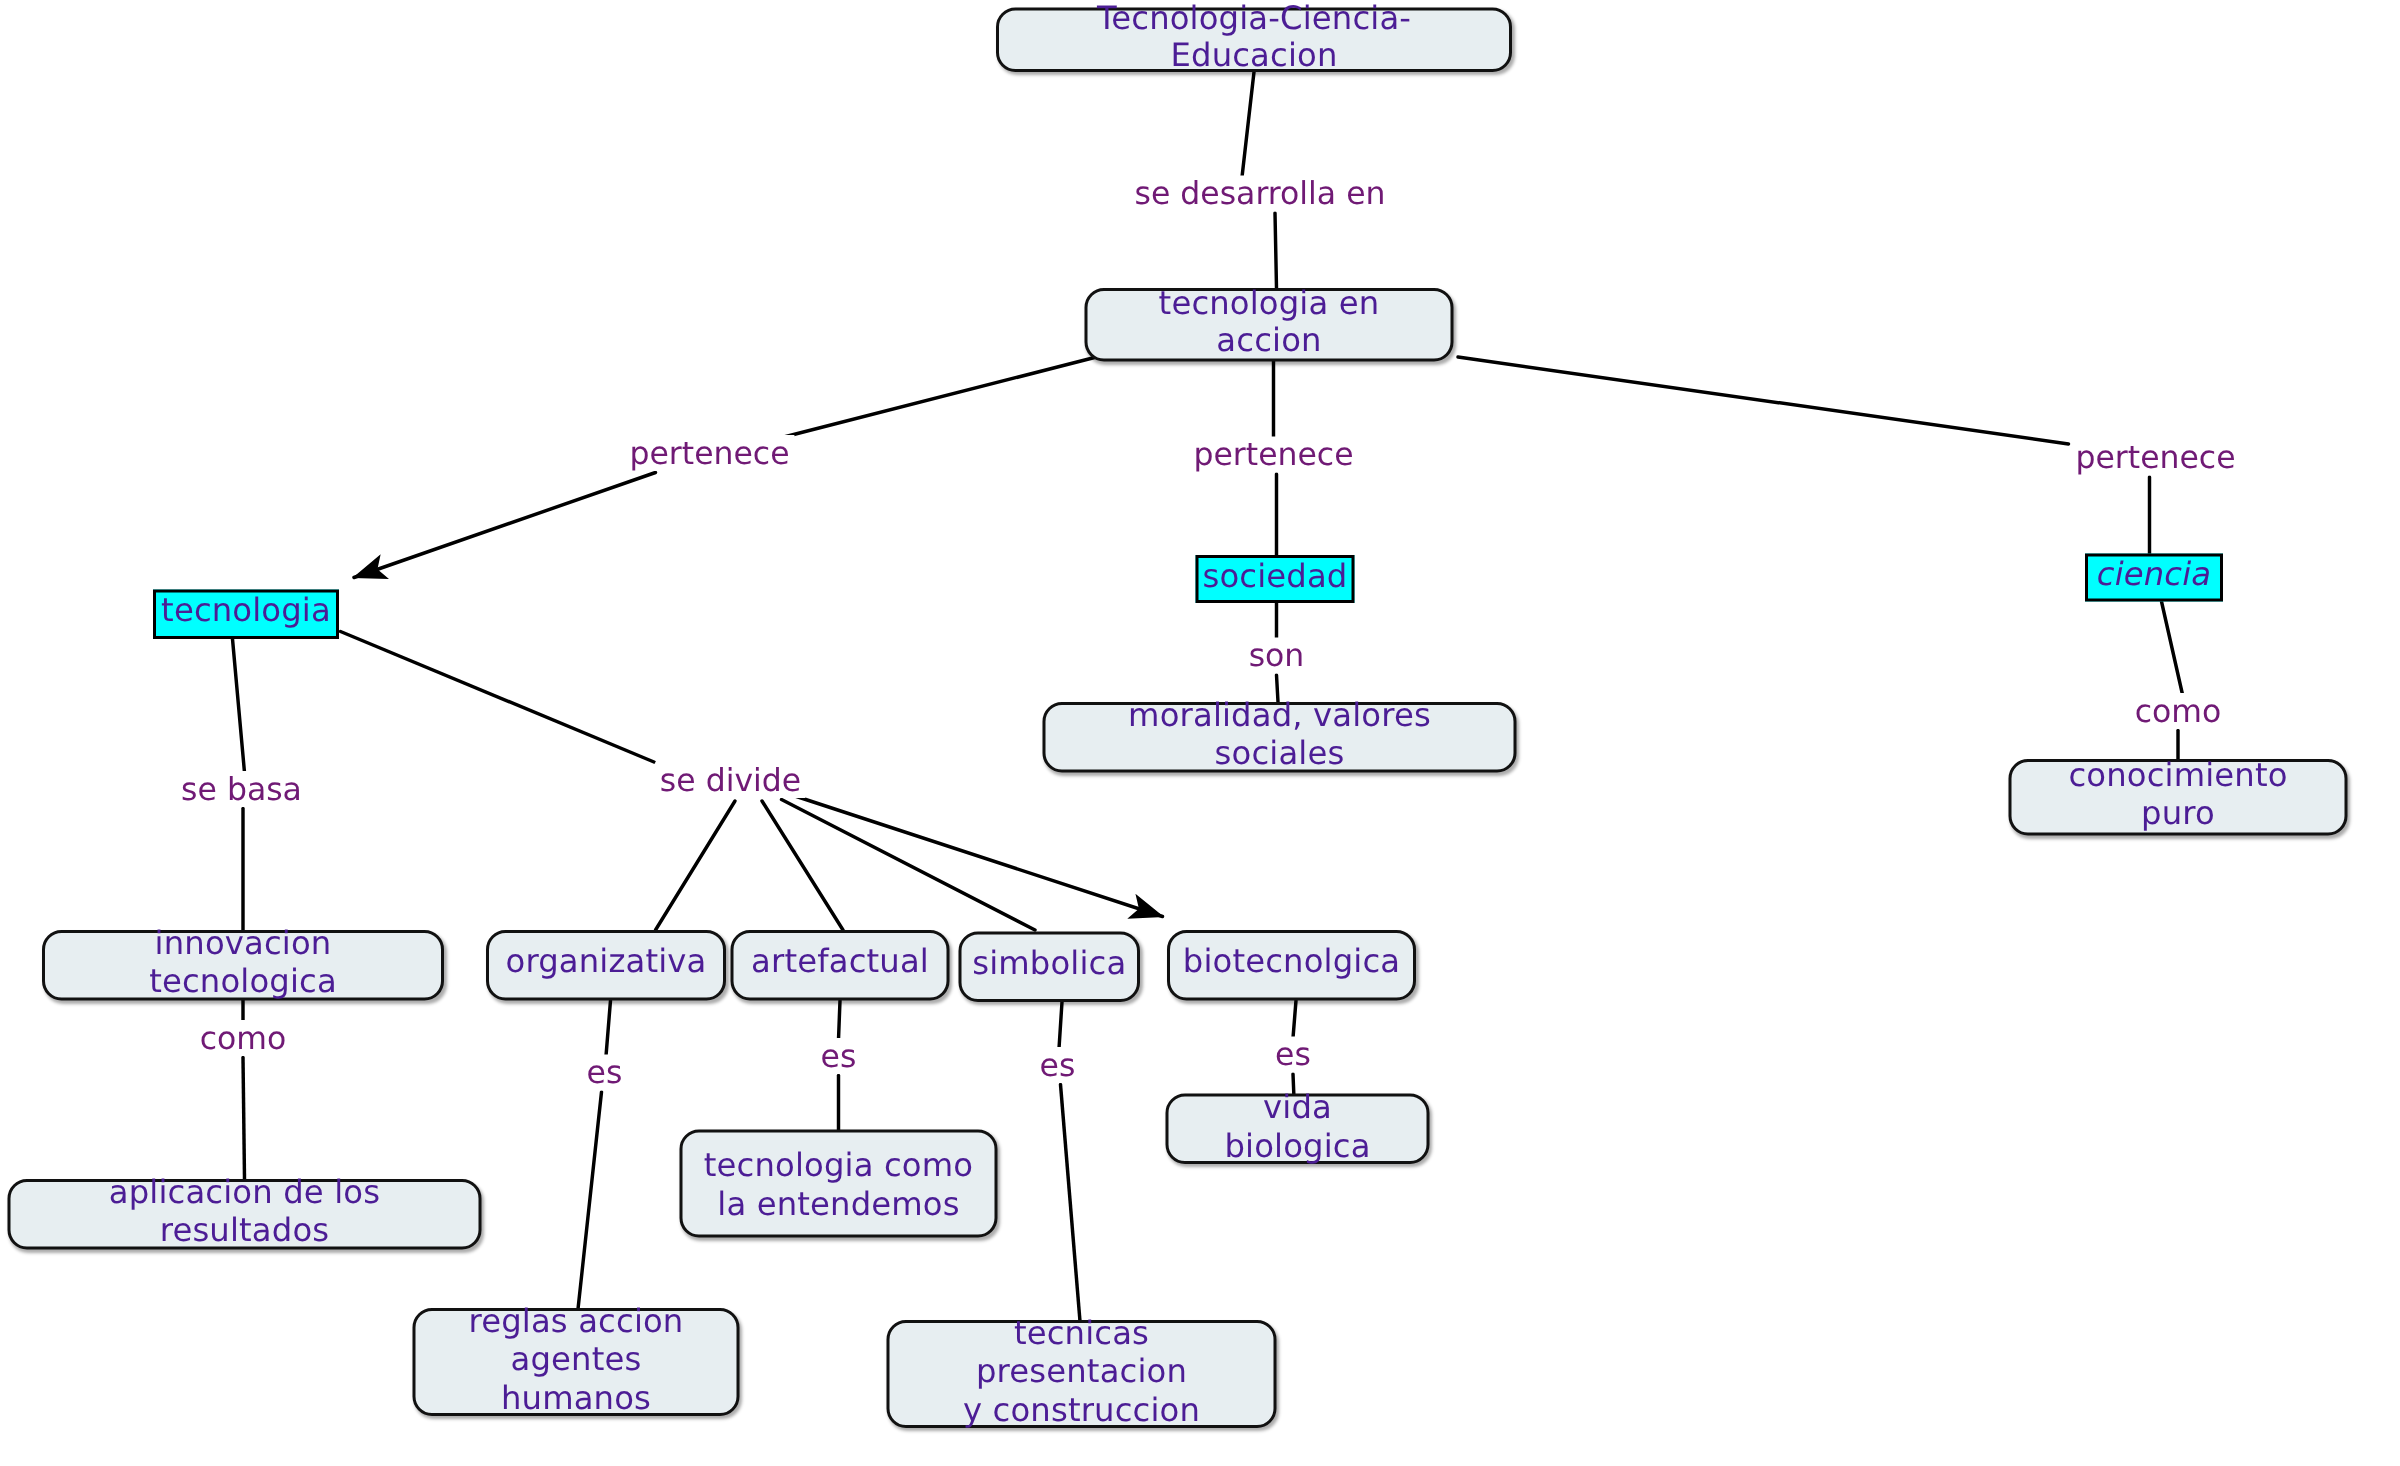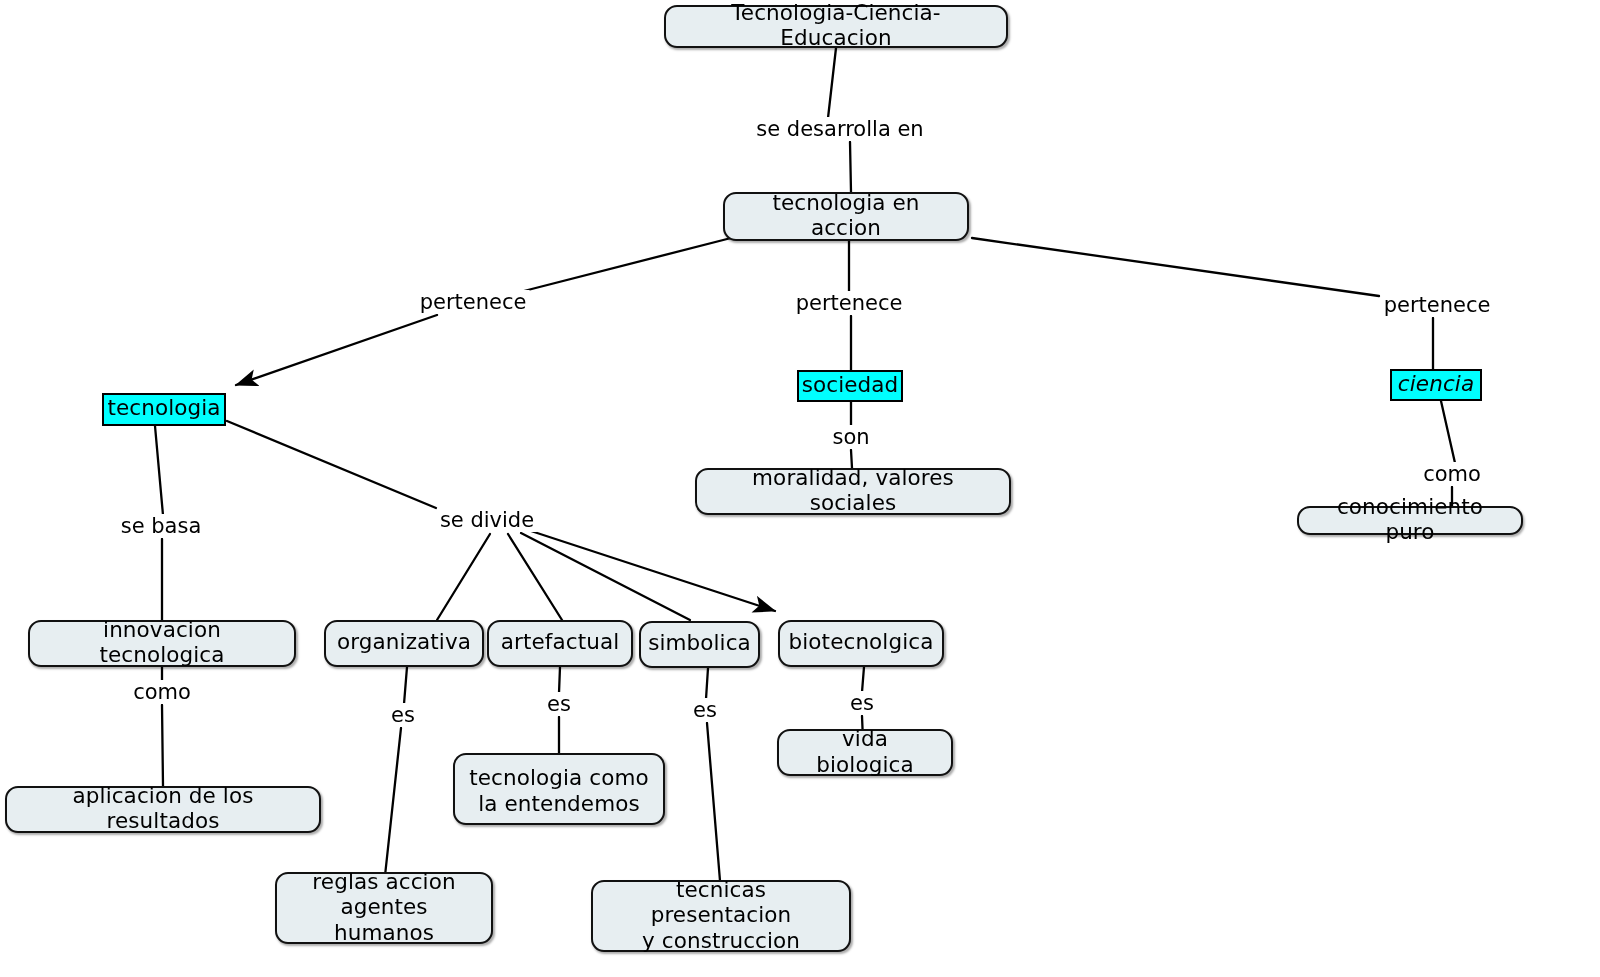--- a/index.html
+++ b/index.html
@@ -24,21 +24,21 @@
     pointer-events: none;
   }
   
   .node {
     position: absolute;
     box-sizing: border-box;
     display: flex;
     align-items: center;
     justify-content: center;
     text-align: center;
-    color: #000000;
+    color: #4c1d95;
     font-size: 21.5px;
     line-height: 1.18;
     white-space: pre-line;
     letter-spacing: 0.1px;
   }
   
   .node.rounded {
     background: #e7eef1;
     border: 2.2px solid #111111;
     border-radius: 13px;
@@ -49,21 +49,21 @@
   .node.hl {
     background: #00ffff;
     border: 2.6px solid #000000;
     border-radius: 0;
     padding: 2px 8px 4px 8px;
     box-shadow: none;
   }
   
   .linklabel {
     position: absolute;
-    color: #000000;
+    color: #701a75;
     font-size: 21px;
     line-height: 1.15;
     white-space: nowrap;
     background: #ffffff;
     padding: 0 3px;
     transform: translateX(-50%);
     text-align: center;
   }
 </style>
 </head>
@@ -110,21 +110,21 @@
       </g>
   </svg>
 
   <div id="node-layer">
       <div class="node rounded" style="left: 664px; top: 4.5px; width: 344px; height: 43px;"><span>Tecnologia-Ciencia-Educacion</span></div>
       <div class="node rounded" style="left: 723px; top: 191.5px; width: 246px; height: 49px;"><span>tecnologia en accion</span></div>
       <div class="node hl" style="left: 102px; top: 392.5px; width: 124px; height: 33px;"><span>tecnologia</span></div>
       <div class="node hl" style="left: 797px; top: 370px; width: 106px; height: 32px;"><span>sociedad</span></div>
       <div class="node hl" style="left: 1390px; top: 369px; width: 92px; height: 32px; font-style: italic;"><span>ciencia</span></div>
       <div class="node rounded" style="left: 695px; top: 467.5px; width: 316px; height: 47px;"><span>moralidad, valores sociales</span></div>
-      <div class="node rounded" style="left: 1297px; top: 505.5px; width: 226px; height: 29px;"><span>conocimiento puro</span></div>
+      <div class="node rounded" style="left: 1339px; top: 505.5px; width: 226px; height: 51px;"><span>conocimiento puro</span></div>
       <div class="node rounded" style="left: 28px; top: 619.5px; width: 268px; height: 47px;"><span>innovacion tecnologica</span></div>
       <div class="node rounded" style="left: 5px; top: 785.5px; width: 316px; height: 47px;"><span>aplicacion de los resultados</span></div>
       <div class="node rounded" style="left: 324px; top: 619.5px; width: 160px; height: 47px;"><span>organizativa</span></div>
       <div class="node rounded" style="left: 487px; top: 619.5px; width: 146px; height: 47px;"><span>artefactual</span></div>
       <div class="node rounded" style="left: 639px; top: 620.5px; width: 121px; height: 47px;"><span>simbolica</span></div>
       <div class="node rounded" style="left: 778px; top: 619.5px; width: 166px; height: 47px;"><span>biotecnolgica</span></div>
       <div class="node rounded" style="left: 275px; top: 872px; width: 218px; height: 72px; justify-content: flex-end;"><span>reglas accion
 agentes humanos</span></div>
       <div class="node rounded" style="left: 453px; top: 753px; width: 212px; height: 72px; align-items: flex-end;"><span>tecnologia como
 la entendemos</span></div>

